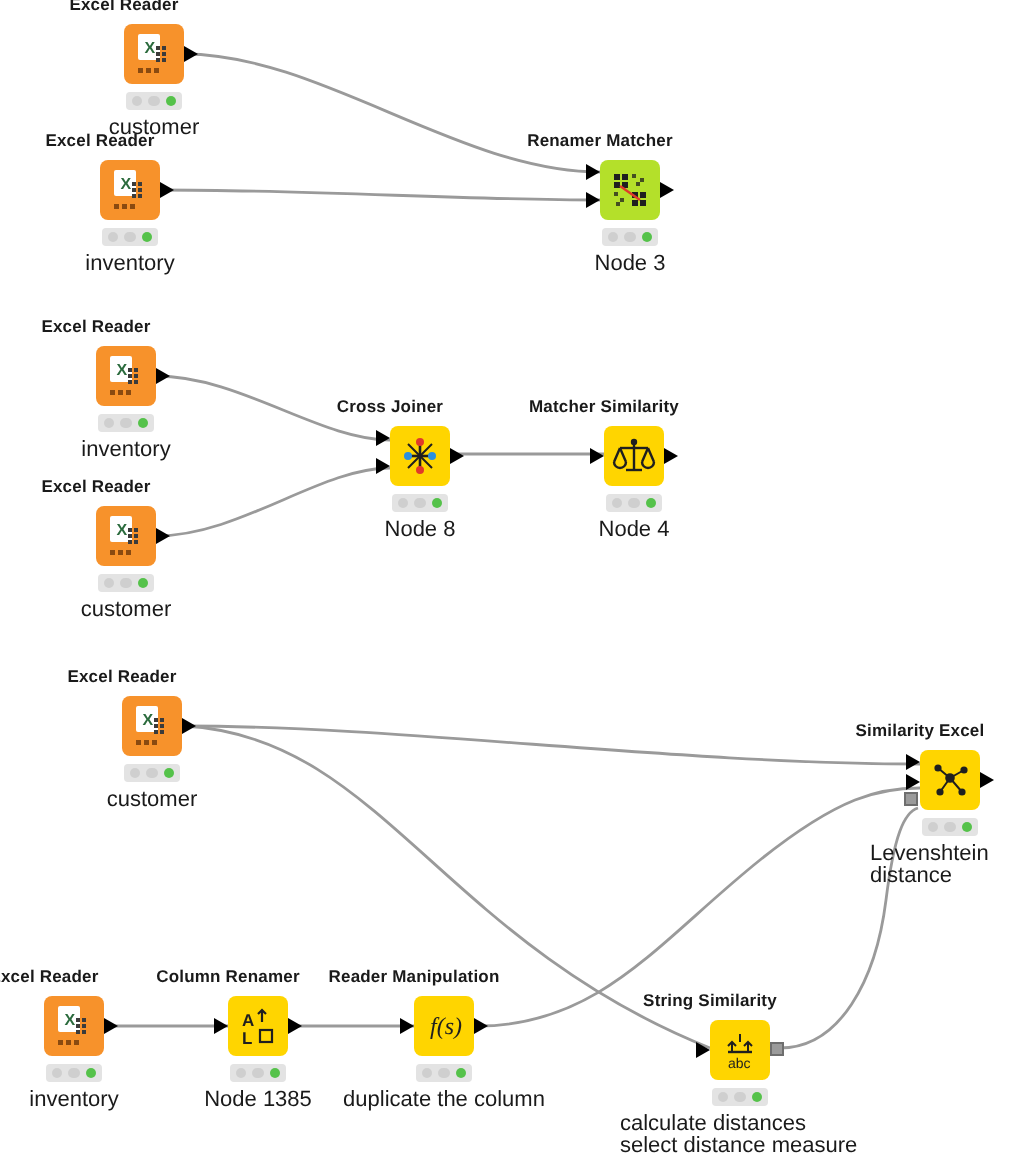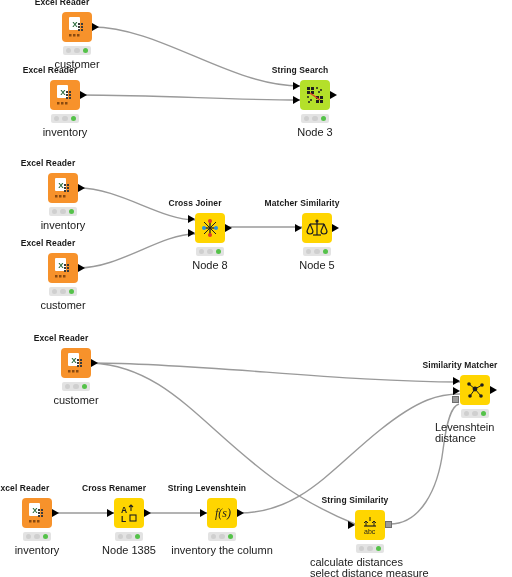--- a/index.html
+++ b/index.html
@@ -207,21 +207,21 @@
     </div>
     <div class="node-status">
       <i></i>
       <i></i>
       <i class="on"></i>
     </div>
     <div class="node-label">inventory</div>
   </div>
 
   <div class="node" style="left:300px;top:80px">
-    <div class="node-title">String Search</div>
+    <div class="node-title">Renamer Matcher</div>
     <div class="node-box green">
       <svg class="glyph" viewBox="0 0 30 30">
         <g fill="#1f1f1f">
           <rect x="7" y="7" width="3" height="3"></rect>
             <rect x="11" y="7" width="3" height="3"></rect>
           <rect x="7" y="11" width="3" height="3"></rect>
             <rect x="11" y="11" width="3" height="3"></rect>
           <rect x="16" y="16" width="3" height="3"></rect>
             <rect x="20" y="16" width="3" height="3"></rect>
           <rect x="16" y="20" width="3" height="3"></rect>
@@ -349,21 +349,21 @@
         <circle cx="15" cy="8" r="1.6" fill="#1f1f1f"></circle>
       </svg>
       <div class="port in-tri" style="top:10.5px"></div>
       <div class="port out-tri" style="top:10.5px"></div>
     </div>
     <div class="node-status">
       <i></i>
       <i></i>
       <i class="on"></i>
     </div>
-    <div class="node-label">Node 5</div>
+    <div class="node-label">Node 4</div>
   </div>
 
   <div class="node" style="left:61px;top:348px">
     <div class="node-title">Excel Reader</div>
     <div class="node-box orange">
       <svg class="glyph" viewBox="0 0 30 30">
         <rect x="7" y="5" width="11" height="13" rx="1" fill="#ffffff"></rect>
         <text x="10.2" y="14.5" font-family="Liberation Sans, sans-serif" font-size="8" font-weight="bold" fill="#2b6b3d">X</text>
         <g fill="#3b3b3b">
           <rect x="16" y="11" width="2" height="2"></rect>
@@ -383,21 +383,21 @@
     </div>
     <div class="node-status">
       <i></i>
       <i></i>
       <i class="on"></i>
     </div>
     <div class="node-label">customer</div>
   </div>
 
   <div class="node" style="left:460px;top:375px">
-    <div class="node-title">Similarity Matcher</div>
+    <div class="node-title">Similarity Excel</div>
     <div class="node-box yellow">
       <svg class="glyph" viewBox="0 0 30 30">
         <g stroke="#1f1f1f" stroke-width="1" fill="none">
           <path d="M15,14 L9,9 M15,14 L22,10 M15,14 L10,21 M15,14 L21,21"></path>
         </g>
         <circle cx="15" cy="14" r="2.4" fill="#1f1f1f"></circle>
         <circle cx="9" cy="9" r="1.8" fill="#1f1f1f"></circle>
         <circle cx="22" cy="10" r="1.8" fill="#1f1f1f"></circle>
         <circle cx="10" cy="21" r="1.8" fill="#1f1f1f"></circle>
         <circle cx="21" cy="21" r="1.8" fill="#1f1f1f"></circle>
@@ -440,54 +440,54 @@
     </div>
     <div class="node-status">
       <i></i>
       <i></i>
       <i class="on"></i>
     </div>
     <div class="node-label">inventory</div>
   </div>
 
   <div class="node" style="left:114px;top:498px">
-    <div class="node-title">Cross Renamer</div>
+    <div class="node-title">Column Renamer</div>
     <div class="node-box yellow">
       <svg class="glyph" viewBox="0 0 30 30">
         <text x="7" y="15" font-family="Liberation Sans, sans-serif" font-size="8.5" font-weight="bold" fill="#1f1f1f">A</text>
         <path d="M17,13 L17,7 M15,9 L17,7 L19,9" stroke="#1f1f1f" stroke-width="1.1" fill="none"></path>
         <text x="7" y="24" font-family="Liberation Sans, sans-serif" font-size="8.5" font-weight="bold" fill="#1f1f1f">L</text>
         <rect x="16" y="17" width="6" height="6" fill="none" stroke="#1f1f1f" stroke-width="1.1"></rect>
       </svg>
       <div class="port in-tri" style="top:10.5px"></div>
       <div class="port out-tri" style="top:10.5px"></div>
     </div>
     <div class="node-status">
       <i></i>
       <i></i>
       <i class="on"></i>
     </div>
     <div class="node-label">Node 1385</div>
   </div>
 
   <div class="node" style="left:207px;top:498px">
-    <div class="node-title">String Levenshtein</div>
+    <div class="node-title">Reader Manipulation</div>
     <div class="node-box yellow">
       <svg class="glyph" viewBox="0 0 30 30">
         <text x="8" y="19" font-family="Liberation Serif, serif" font-size="12" font-style="italic" fill="#1f1f1f">f(s)</text>
       </svg>
       <div class="port in-tri" style="top:10.5px"></div>
       <div class="port out-tri" style="top:10.5px"></div>
     </div>
     <div class="node-status">
       <i></i>
       <i></i>
       <i class="on"></i>
     </div>
-    <div class="node-label">inventory the column</div>
+    <div class="node-label">duplicate the column</div>
   </div>
 
   <div class="node" style="left:355px;top:510px">
     <div class="node-title">String Similarity</div>
     <div class="node-box yellow">
       <svg class="glyph" viewBox="0 0 30 30">
         <path d="M9,16 L21,16" stroke="#1f1f1f" stroke-width="1.2"></path>
         <path d="M11,16 L11,11 M9,13 L11,11 L13,13" stroke="#1f1f1f" stroke-width="1" fill="none"></path>
         <path d="M19,16 L19,11 M17,13 L19,11 L21,13" stroke="#1f1f1f" stroke-width="1" fill="none"></path>
         <path d="M15,7 L15,11" stroke="#1f1f1f" stroke-width="1"></path>

